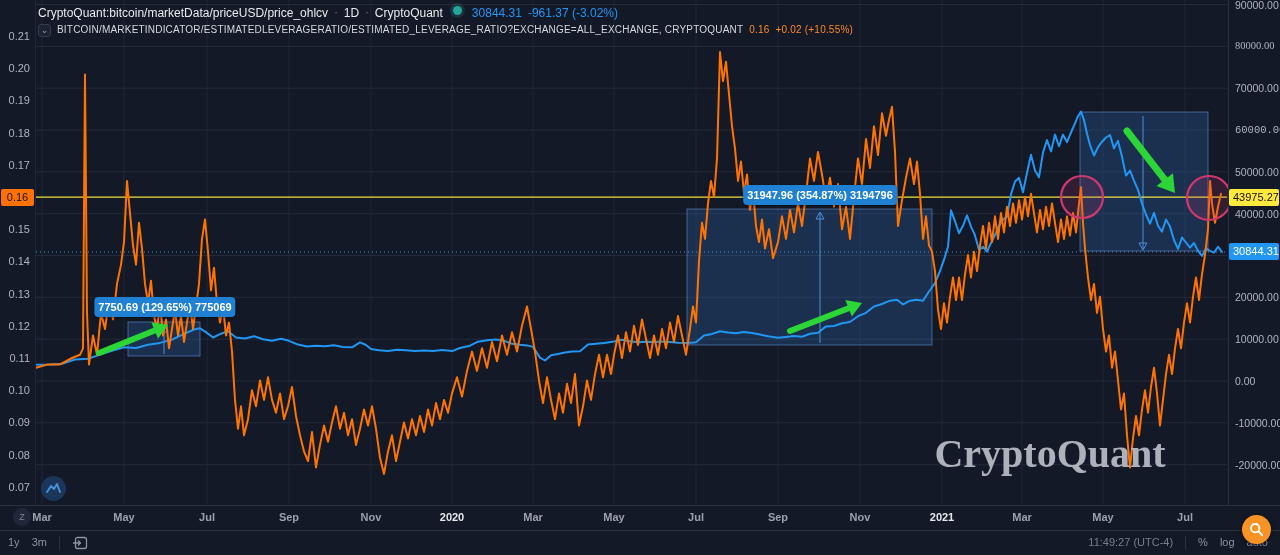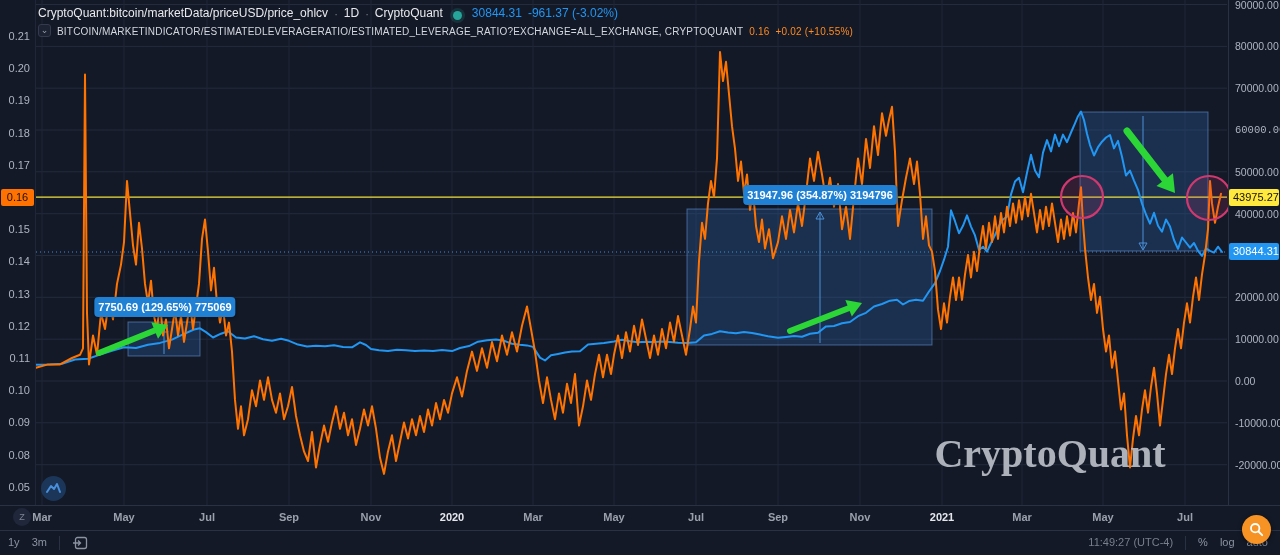--- a/index.html
+++ b/index.html
@@ -21,21 +21,21 @@
   .time-axis{position:absolute;left:0;top:505px;width:1280px;height:25px;z-index:3;border-top:1px solid #2a3142;background:#141927;}
   .time-lbl{position:absolute;top:5px;transform:translateX(-50%);color:#9aa0ac;font-size:11px;font-weight:bold;}
   .time-lbl.year{color:#e4e7ec;font-weight:bold;}
 
   .badge{position:absolute;z-index:5;font-size:11px;line-height:15px;padding:1px 4px;border-radius:2px;white-space:nowrap;}
   .badge.left{left:1px;width:33px;text-align:center;padding:1px 2px;}
   .badge.right{left:1229px;width:50px;}
 
   
   .legend{position:absolute;left:38px;top:6px;z-index:6;}
-  .legend-row{display:flex;align-items:flex-end;gap:6px;white-space:nowrap;}
+  .legend-row{display:flex;align-items:flex-start;gap:6px;white-space:nowrap;}
   .legend-row.row1{font-size:12px;color:#e8eaed;margin-bottom:4px;}
   .legend-row.row2{font-size:10px;color:#d3d7de;letter-spacing:.2px;}
   .legend .sep{color:#787f8c;font-size:11px;}
   .legend .blue{color:#2196f3;}
   .legend .orange{color:#ff8a1e;}
   .dot-icon{width:9px;height:9px;border-radius:50%;background:#26a69a;box-shadow:0 0 0 3px rgba(38,166,154,.18);margin:0 4px;}
   .chev-box{width:13px;height:13px;border-radius:3px;background:#1d2332;border:1px solid #343b4c;display:flex;align-items:center;justify-content:center;color:#9aa0ac;font-size:9px;line-height:9px;}
 
   
   .pill{position:absolute;z-index:6;transform:translate(-50%,-50%);background:#1f80d4;color:#fff;
@@ -148,25 +148,25 @@
       <div class="axis-lbl" style="top: 126px;">0.18</div>
       <div class="axis-lbl" style="top: 158px;">0.17</div>
       <div class="axis-lbl" style="top: 222px;">0.15</div>
       <div class="axis-lbl" style="top: 254px;">0.14</div>
       <div class="axis-lbl" style="top: 287px;">0.13</div>
       <div class="axis-lbl" style="top: 319px;">0.12</div>
       <div class="axis-lbl" style="top: 351px;">0.11</div>
       <div class="axis-lbl" style="top: 383px;">0.10</div>
       <div class="axis-lbl" style="top: 415px; text-align: right;">0.09</div>
       <div class="axis-lbl" style="top: 448px;">0.08</div>
-      <div class="axis-lbl" style="top: 480px;">0.05</div>
+      <div class="axis-lbl" style="top: 480px;">0.07</div>
     </div>
   <div class="right-axis" id="right-axis">
       <div class="axis-lbl" style="top: -2px;">90000.00</div>
-      <div class="axis-lbl" style="top: 39px;">80000.00</div>
+      <div class="axis-lbl" style="top: 39px; font-family: Liberation Serif, serif;">80000.00</div>
       <div class="axis-lbl" style="top: 81px;">70000.00</div>
       <div class="axis-lbl" style="top: 123px; font-family: Liberation Mono, monospace;">60000.00</div>
       <div class="axis-lbl" style="top: 165px;">50000.00</div>
       <div class="axis-lbl" style="top: 207px;">40000.00</div>
       <div class="axis-lbl" style="top: 290px;">20000.00</div>
       <div class="axis-lbl" style="top: 332px;">10000.00</div>
       <div class="axis-lbl" style="top: 374px;">0.00</div>
       <div class="axis-lbl" style="top: 416px;">-10000.00</div>
       <div class="axis-lbl" style="top: 458px;">-20000.00</div>
     </div>

